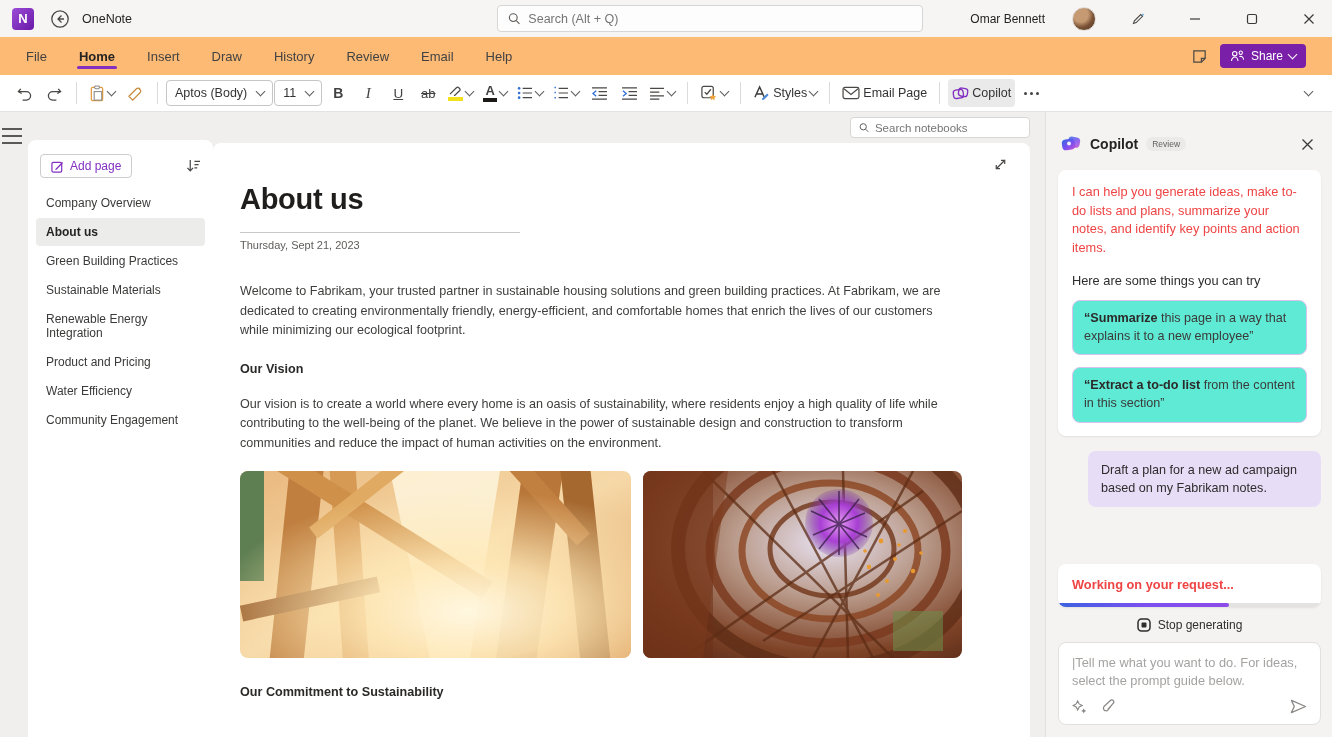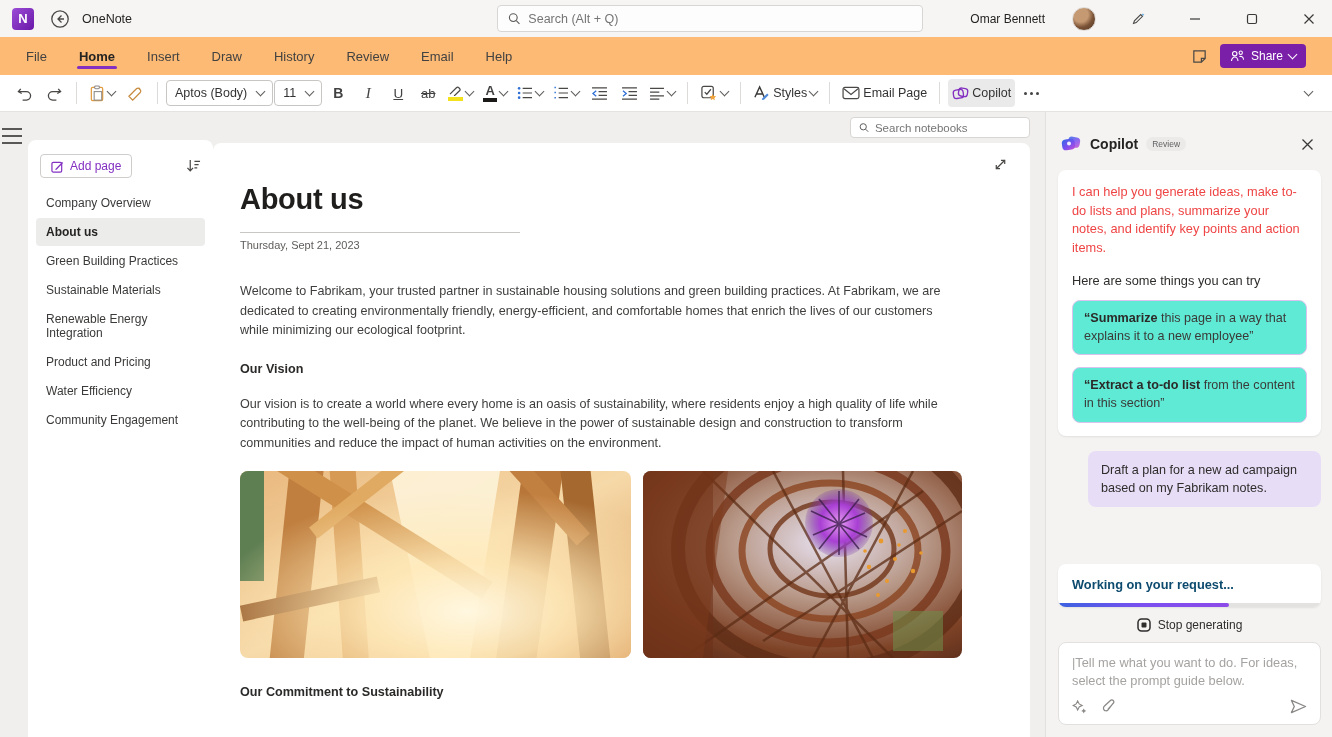--- a/index.html
+++ b/index.html
@@ -81,21 +81,21 @@
   .cp-badge { font-size:8.5px; color:#616161; background:#eceae9; border-radius:7px; padding:2px 6px; }
   .cp-close { margin-left:auto; width:24px; height:24px; display:flex; align-items:center; justify-content:center; }
   .cp-card { background:#fff; border-radius:8px; box-shadow:0 1px 2px rgba(0,0,0,.08); padding:13px 14px; margin-top:10px; }
   .cp-intro { font-size:12.8px; line-height:1.45; color:#ef4444; }
   .cp-try { font-size:12.8px; color:#2e2d2c; margin-top:16px; }
   .sugg { border:1.4px solid #d9c3ee; border-radius:8px; padding:9px 11px; font-size:12.6px; line-height:1.4; color:#3b3a39; margin-top:12px; background:#5eead4; }
   .sugg b { color:#2b2a29; }
   .user-bubble { background:#e8ddf7; border-radius:8px; padding:10px 13px; font-size:12.6px; line-height:1.45; color:#2e2d2c; margin:15px 0 0 30px; }
   .cp-spacer { flex:1; }
   .status-card { background:#fff; border-radius:8px; box-shadow:0 1px 2px rgba(0,0,0,.08); overflow:hidden; }
-  .status-text { font-size:12.8px; font-weight:bold; color:#0c4a6e; padding:13px 14px 11px 14px; }
+  .status-text { font-size:12.8px; font-weight:bold; color:#ef4444; padding:13px 14px 11px 14px; }
   .progress-track { height:4px; background:#e4e2e0; }
   .progress-fill { height:100%; background:linear-gradient(90deg,#3a62e0,#7b4ff0,#8d4be8); border-radius:0 2px 2px 0; }
   .stop-row { display:flex; justify-content:center; padding:11px 0 10px 0; }
   .stop-btn { display:flex; align-items:center; gap:7px; background:transparent; border:none; font-size:12px; color:#2e2d2c; font-family:inherit; }
   .input-card { background:#fff; border:1px solid #e2e0de; border-radius:8px; padding:11px 13px 10px 13px; min-height:79px; display:flex; flex-direction:column; }
   .input-ph { font-size:12.8px; line-height:1.45; color:#a5a3a1; }
   .input-icons { display:flex; align-items:center; gap:14px; margin-top:auto; padding-top:8px; }
   .send-ic { margin-left:auto; }
 
   svg { display:block; }

